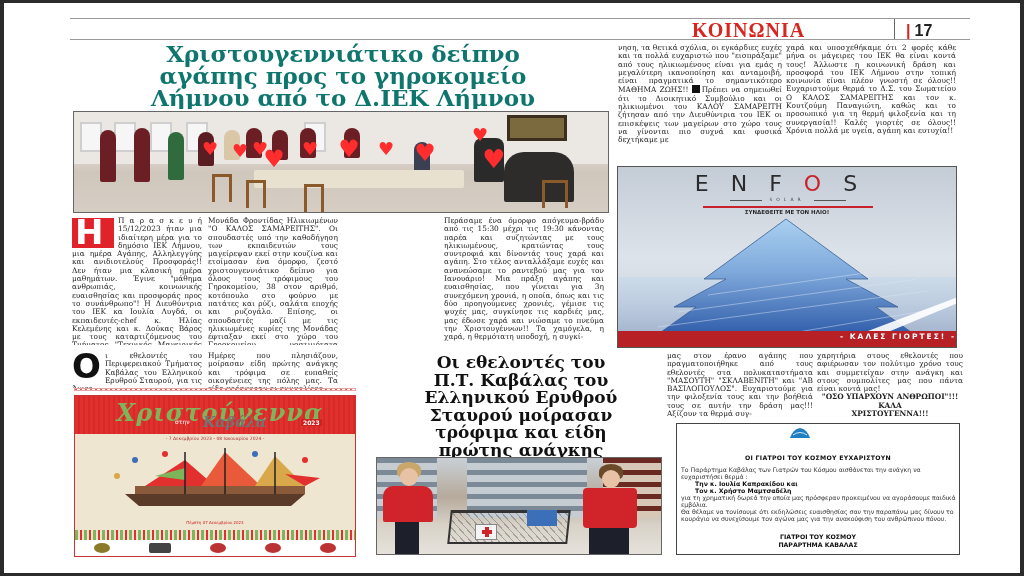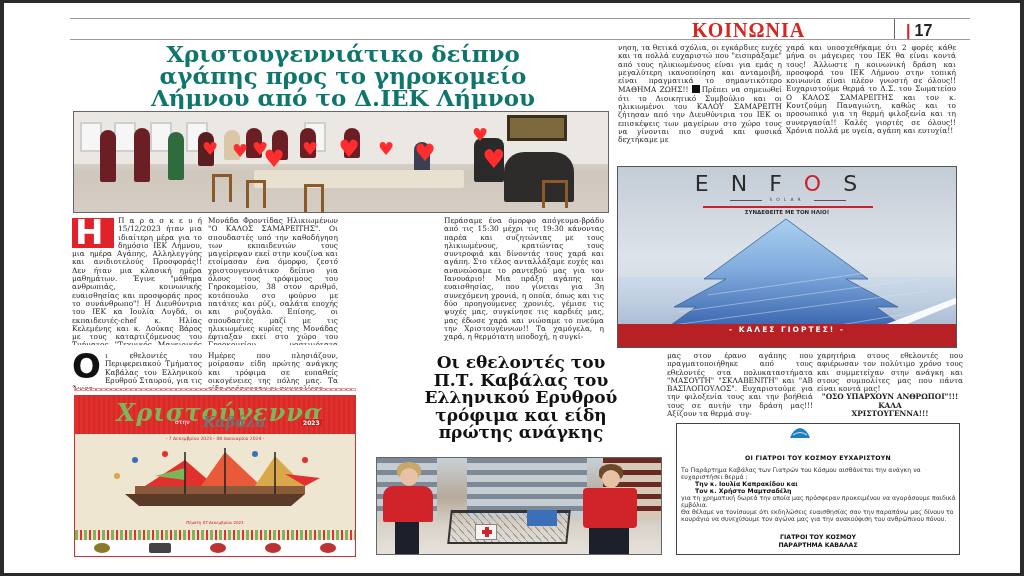--- a/index.html
+++ b/index.html
@@ -44,21 +44,21 @@
 
   
   .ad-enfos { position: absolute; left: 613px; top: 144px; width: 340px; height: 182px; border: 1px solid #555; overflow: hidden; background: linear-gradient(180deg, #c4ccd6 0%, #dde3ea 50%, #c7ced8 100%); margin-top: 19px; }
   .ad-enfos .logo { position: absolute; left: 0; top: 4px; width: 100%; text-align: center; font-family: "DejaVu Sans", sans-serif; font-size: 22px; letter-spacing: 22px; color: #2b2b2b; }
   .ad-enfos .logo .o { color: #c8232c; }
   .ad-enfos .solar { position: absolute; left: 0; top: 30px; width: 100%; text-align: center; font-family: "DejaVu Sans", sans-serif; font-size: 4.5px; letter-spacing: 4px; color: #444; }
   .ad-enfos .solar-line { position: absolute; top: 33px; height: 1px; width: 32px; background: #555; }
   .ad-enfos .red-rule { position: absolute; left: 85px; top: 39px; width: 170px; height: 2px; background: #c8232c; }
   .ad-enfos .tagline { position: absolute; left: 0; top: 42px; width: 100%; text-align: center; font-family: "DejaVu Sans", sans-serif; font-weight: bold; font-size: 5.5px; color: #2b2b2b; }
   .ad-enfos svg.tree { position: absolute; left: 0; top: 0; }
-  .ad-enfos .banner { position: absolute; left: 0; bottom: 0; width: 100%; height: 23px; background: #b72025; color: #fff; text-align: center; font-family: "DejaVu Sans", sans-serif; font-weight: bold; font-size: 7.5px; line-height: 12px; letter-spacing: 2px; }
+  .ad-enfos .banner { position: absolute; left: 0; bottom: 0; width: 100%; height: 16px; background: #b72025; color: #fff; text-align: right; font-family: "DejaVu Sans", sans-serif; font-weight: bold; font-size: 7.5px; line-height: 12px; letter-spacing: 2px; }
 
   
   .h2 { position: absolute; left: 376px; top: 351px; width: 282px; font-family: "DejaVu Serif", serif; font-weight: bold; font-size: 17px; line-height: 17.5px; color: #111; text-align: center; white-space: nowrap; }
 
   
   .photo2 { position: absolute; left: 372px; top: 454px; width: 286px; height: 98px; border: 1px solid #666; overflow: hidden; background: linear-gradient(180deg, #c9d0d6 0%, #b6aa9b 40%, #d8d2c8 70%, #e6e2db 100%); }
   .photo2 .shelf { position: absolute; top: 0; height: 60px; background: repeating-linear-gradient(180deg, #7c8a97 0px, #7c8a97 5px, #c5ccd2 5px, #c5ccd2 12px); }
   .photo2 .jacket { position: absolute; background: #d0232a; border-radius: 10px 10px 2px 2px; }
   .photo2 .legs { position: absolute; background: #1d1f2a; }
   .photo2 .head { position: absolute; width: 18px; height: 18px; border-radius: 50%; background: #e8c2a4; }
@@ -240,20 +240,21 @@
       <span></span>
       <span></span>
       <span></span>
     </div>
   </div>
 
   <div class="h2">
     <div>Οι εθελοντές του</div>
     <div>Π.Τ. Καβάλας του</div>
     <div>Ελληνικού Ερυθρού</div>
+    <div>Σταυρού  μοίρασαν</div>
     <div>τρόφιμα και είδη</div>
     <div>πρώτης ανάγκης</div>
   </div>
 
   <div class="photo2">
     <div class="shelf" style="left:0;width:60px"></div>
     <div class="shelf" style="left:90px;width:120px"></div>
     <div class="shelf" style="left:226px;width:60px;background:repeating-linear-gradient(180deg,#6a2a22 0px,#6a2a22 5px,#d7c7b7 5px,#d7c7b7 12px)"></div>
     <div class="hair" style="left:20px;top:4px;width:24px;height:16px;background:#c9a66a"></div>
     <div class="head" style="left:23px;top:10px"></div>

